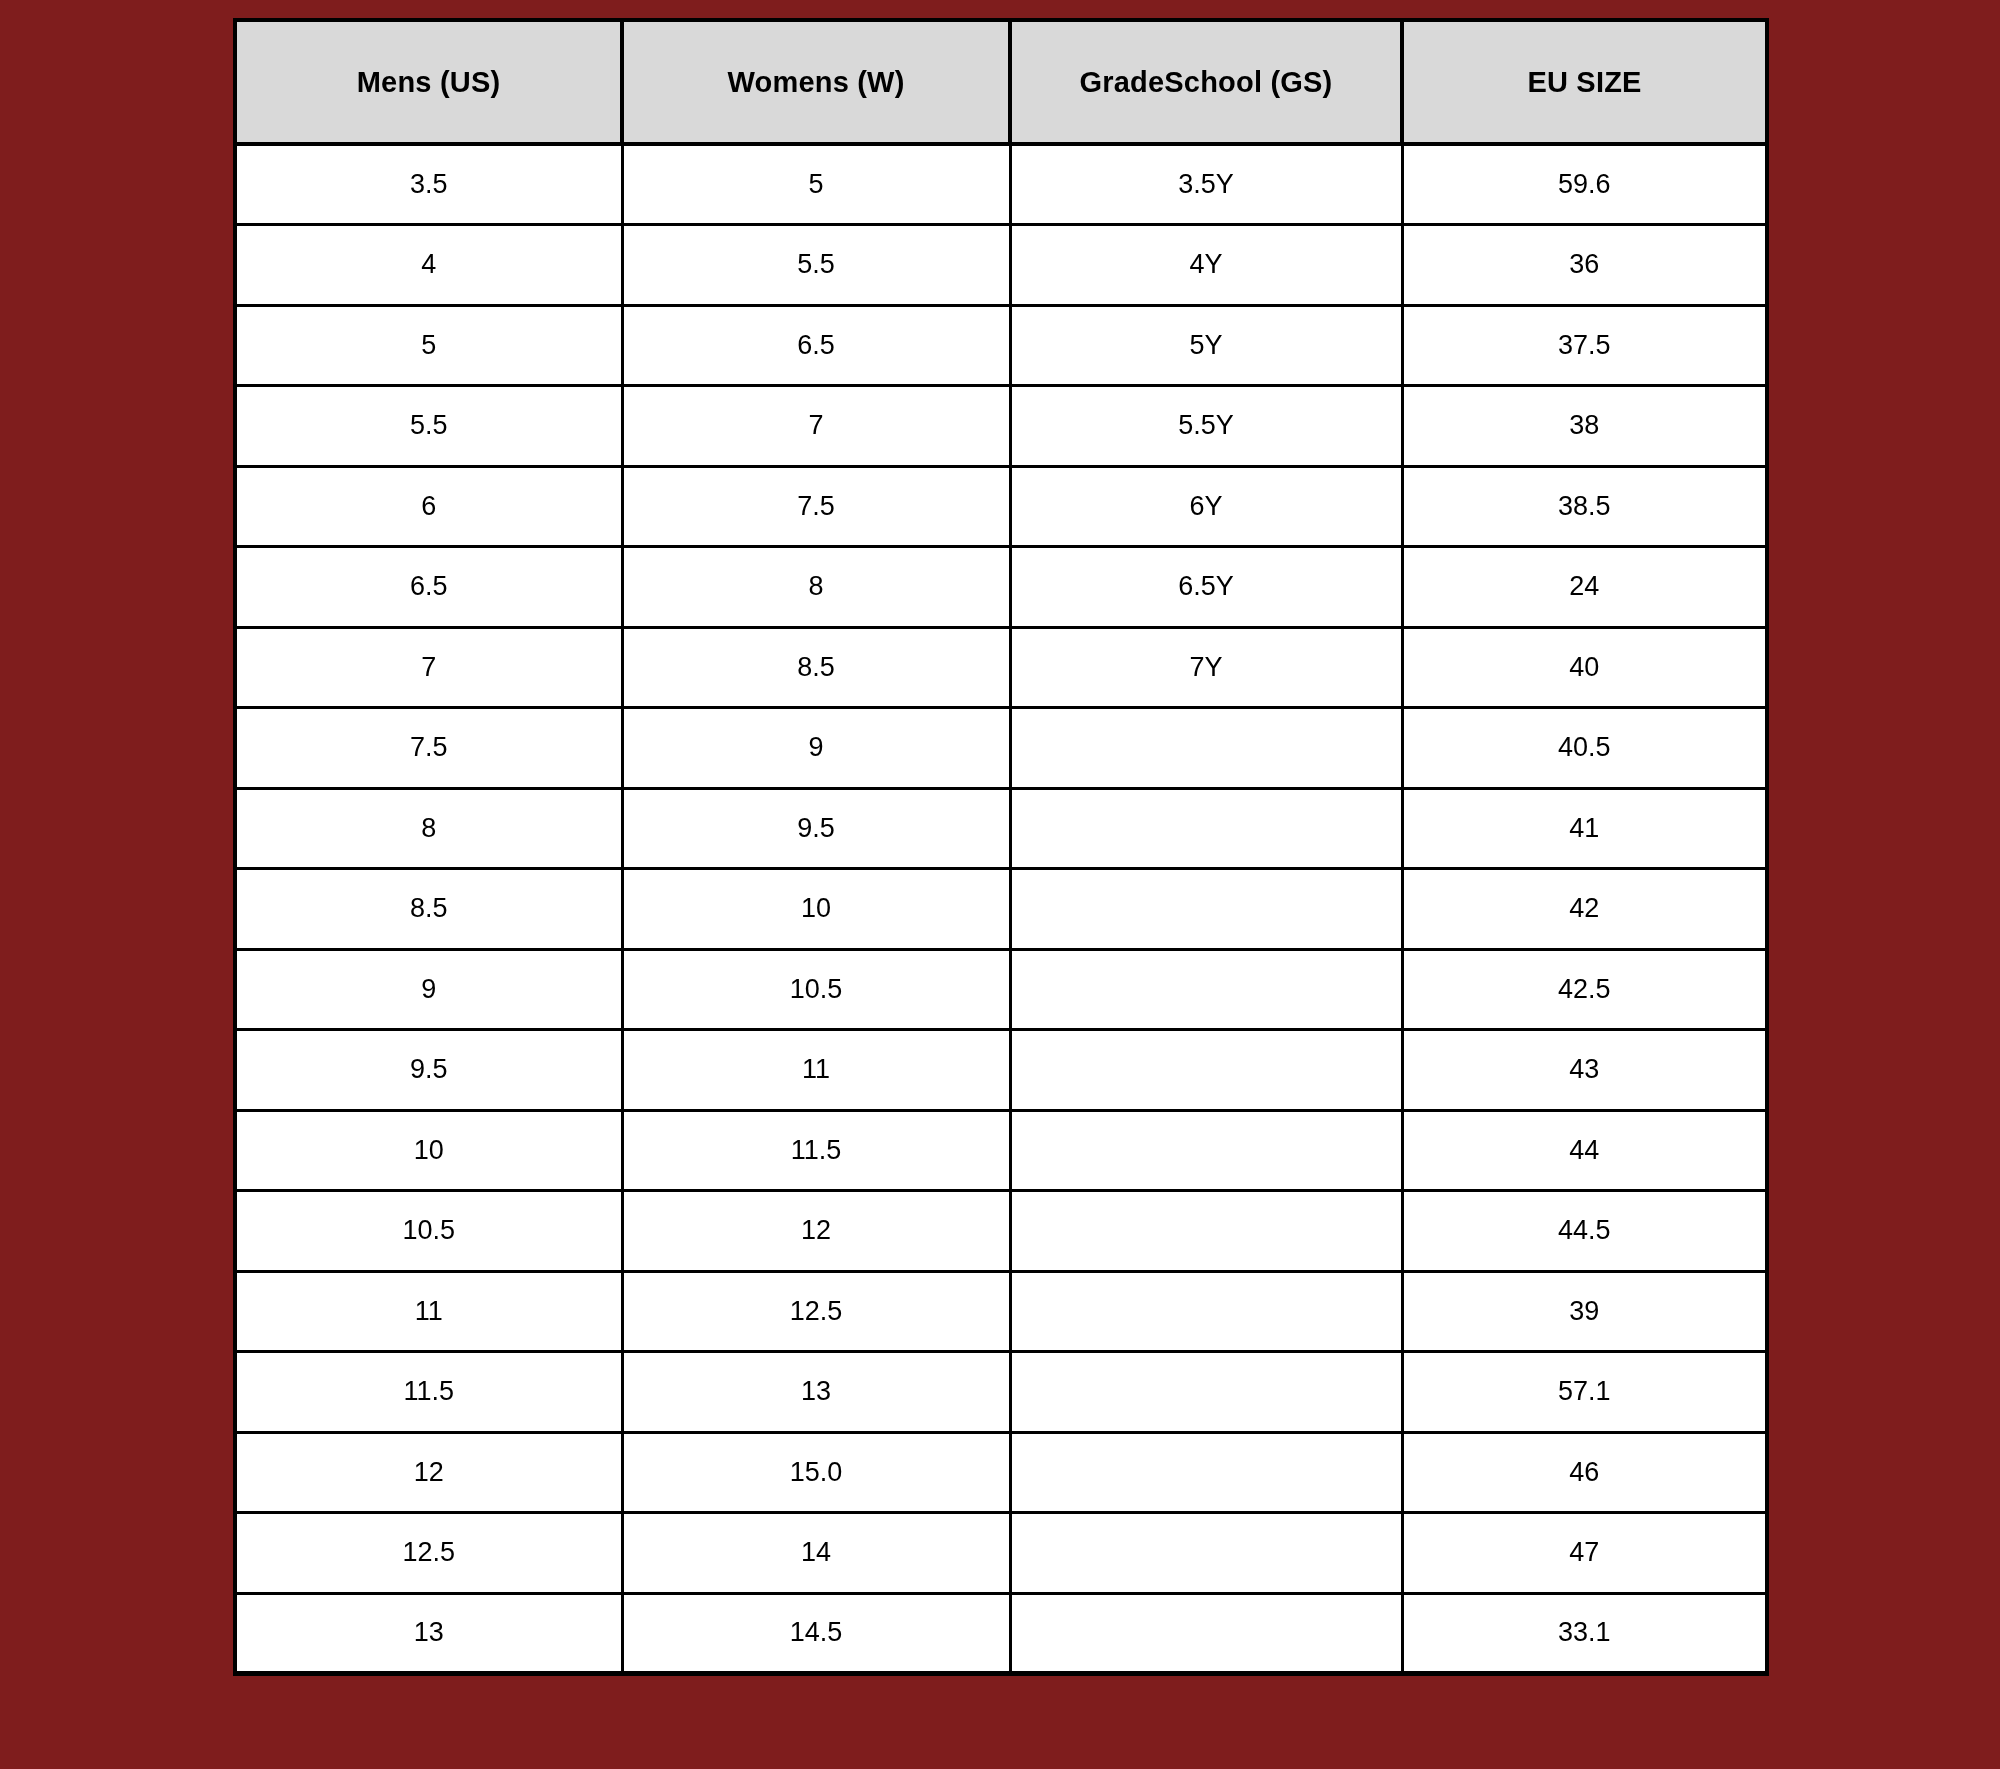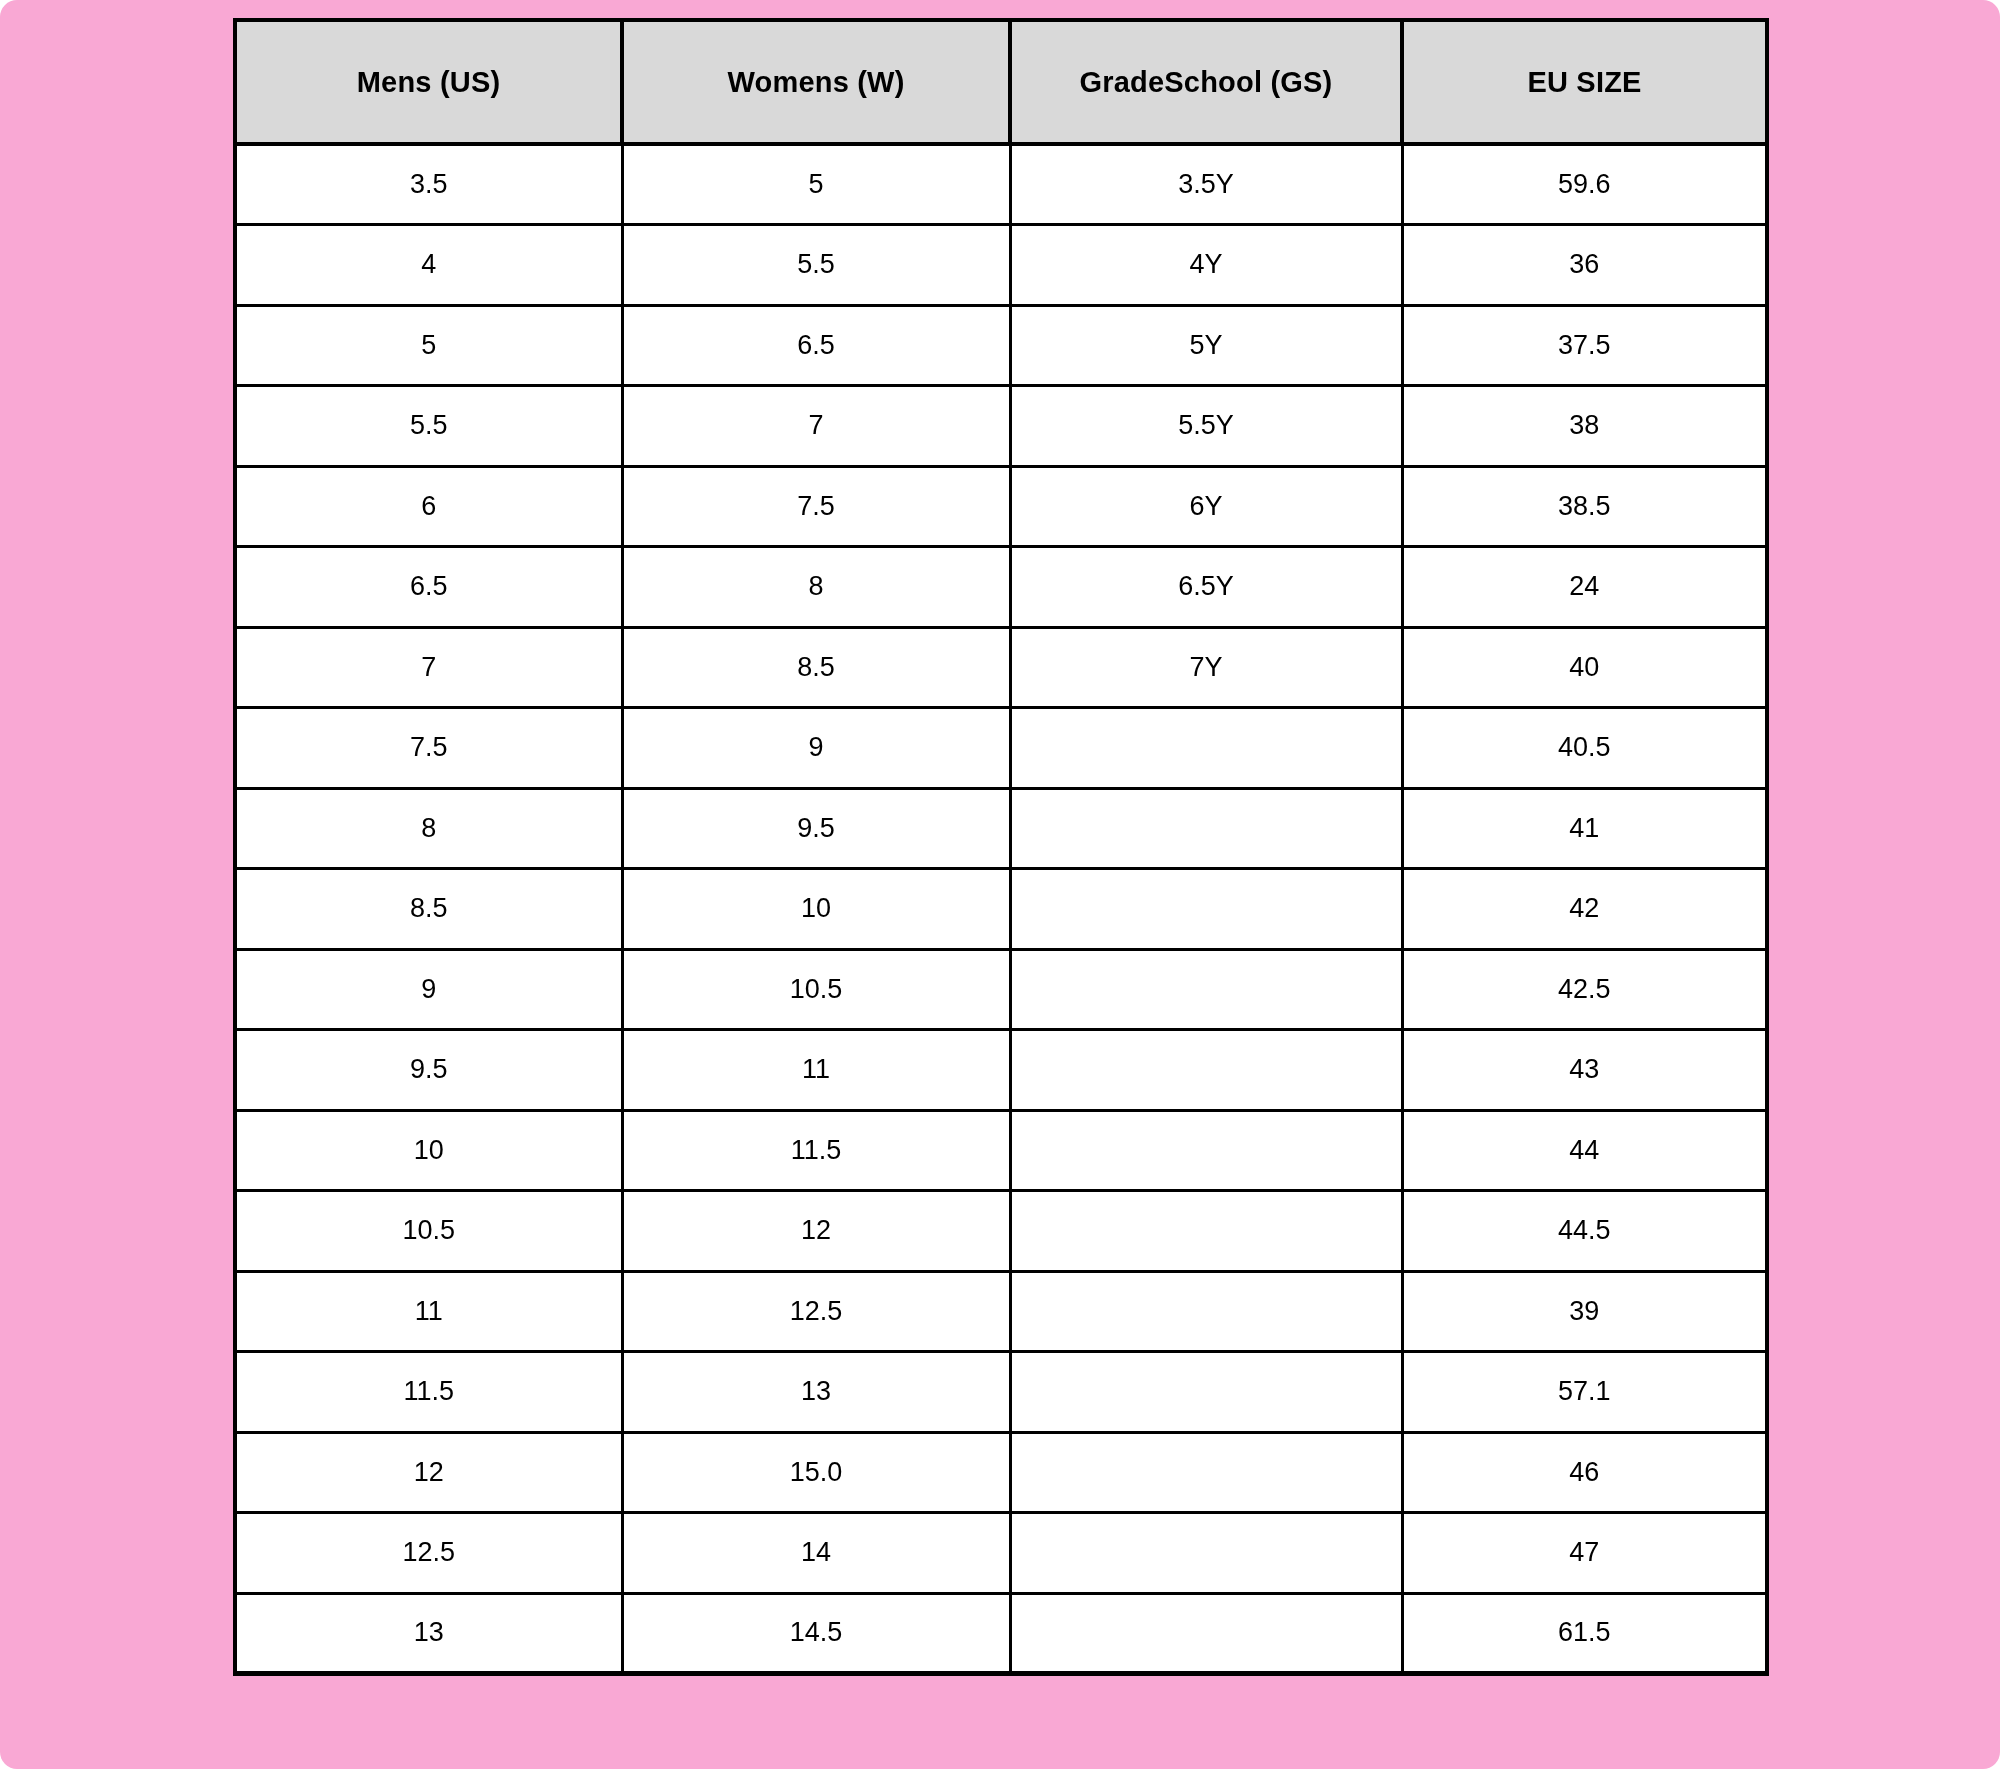--- a/index.html
+++ b/index.html
@@ -11,23 +11,22 @@
   body {
     width: 2000px;
     height: 1769px;
     font-family: "Liberation Sans", sans-serif;
     -webkit-font-smoothing: antialiased;
   }
   .page {
     position: relative;
     width: 2000px;
     height: 1769px;
-    background: #f9a8d4;
+    background: #7f1d1d;
     overflow: hidden;
-    border-radius: 17px;
   }
   .size-table {
     position: absolute;
     left: 233px;
     top: 18px;
     width: 1532px;
     border-collapse: collapse;
     table-layout: fixed;
     background: #ffffff;
   }
@@ -200,17 +199,17 @@
         <tr>
           <td>12.5</td>
           <td>14</td>
           <td class="cell-empty"></td>
           <td>47</td>
         </tr>
         <tr>
           <td>13</td>
           <td>14.5</td>
           <td class="cell-empty"></td>
-          <td>61.5</td>
+          <td>33.1</td>
         </tr>
       </tbody>
   </table>
 </div>
 
 </body></html>

